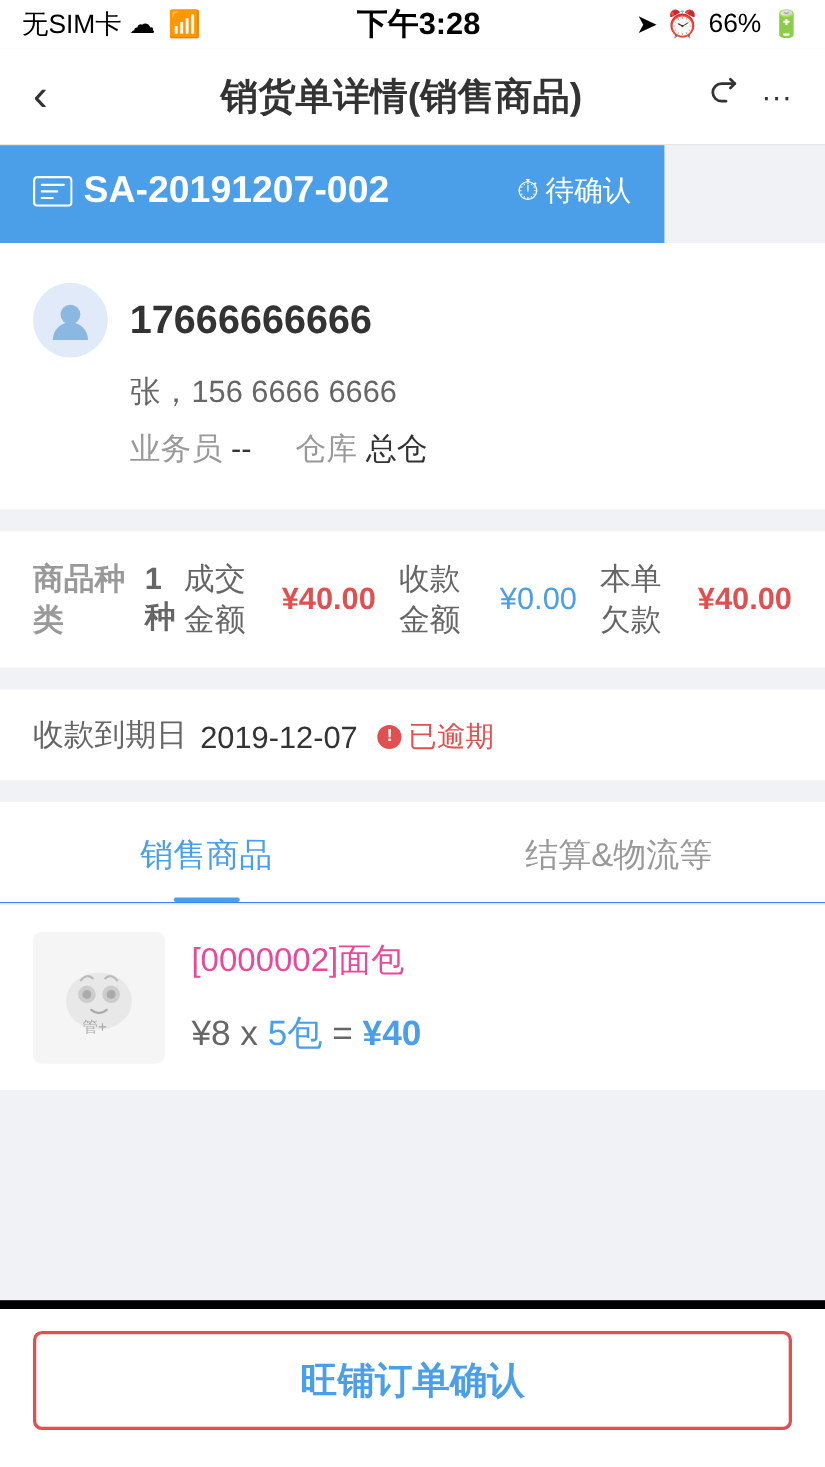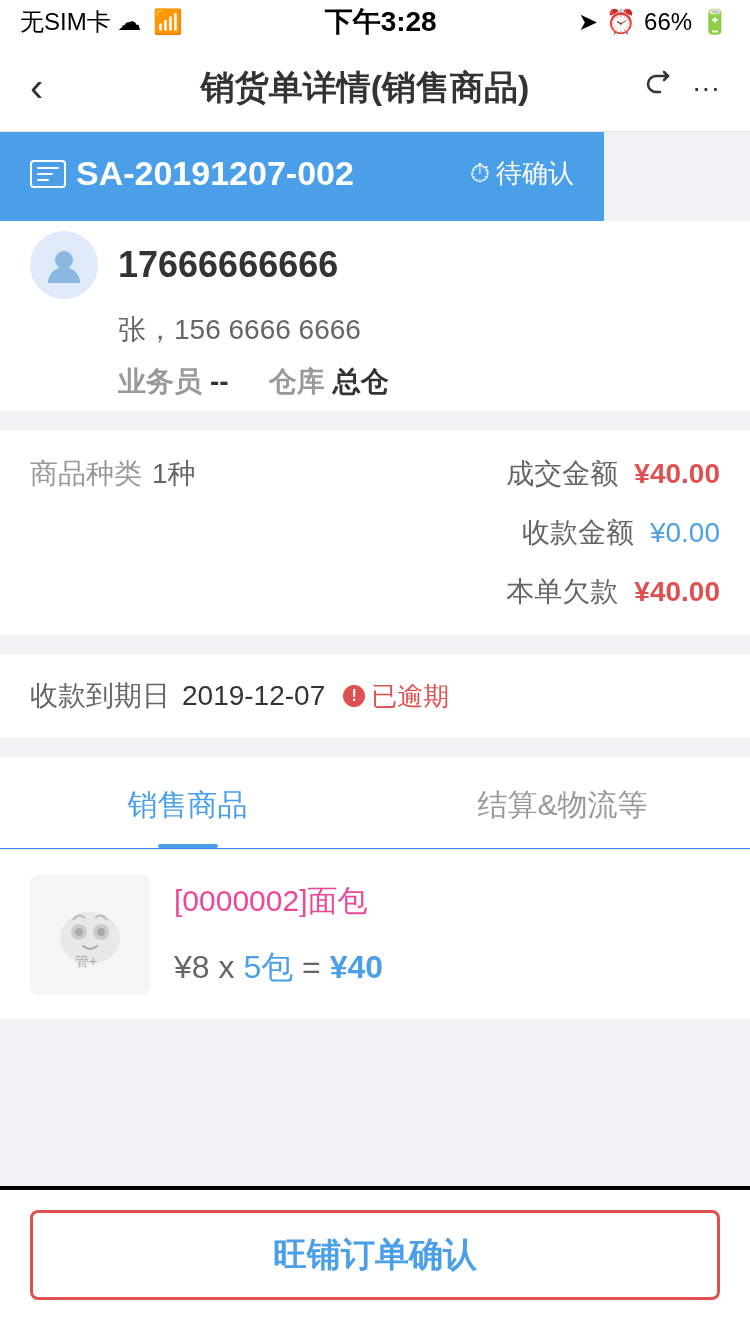--- a/index.html
+++ b/index.html
@@ -96,21 +96,21 @@
 
     
     .card {
       background: #fff;
       margin-bottom: 20px;
     }
 
     
     .customer-section {
       background: #fff;
-      padding: 10px 30px;
+      padding: 36px 30px;
       margin-bottom: 20px;
     }
     .customer-row {
       display: flex;
       align-items: center;
       gap: 20px;
       margin-bottom: 12px;
     }
     .avatar {
       width: 68px;
@@ -131,21 +131,20 @@
       font-size: 28px;
       color: #666;
       margin-left: 88px;
       margin-bottom: 14px;
     }
     .customer-meta {
       display: flex;
       align-items: center;
       gap: 0;
       margin-left: 88px;
-      font-weight: bold;
     }
     .meta-item {
       font-size: 28px;
       color: #666;
       margin-right: 40px;
       display: flex;
       align-items: center;
       gap: 8px;
     }
     .meta-label { color: #999; }
@@ -164,44 +163,45 @@
       display: flex;
       flex-direction: column;
       gap: 8px;
     }
     .summary-row {
       font-size: 28px;
       color: #666;
       display: flex;
       align-items: center;
       gap: 10px;
+      font-weight: bold;
     }
     .summary-right {
       display: flex;
-      flex-direction: column;
+      flex-direction: row;
       align-items: flex-end;
       gap: 21px;
     }
     .amount-row {
       display: flex;
       align-items: center;
       gap: 16px;
       font-size: 28px;
     }
     .amount-label { color: #666; }
     .amount-value-red { color: #e05050; font-weight: 600; }
     .amount-value-blue { color: #4a9fe8; }
 
     
     .due-section {
       background: #fff;
       padding: 22px 30px;
       margin-bottom: 20px;
       display: flex;
-      align-items: center;
+      align-items: flex-end;
       gap: 12px;
       font-size: 28px;
       color: #666;
     }
     .due-label { color: #666; }
     .due-date { color: #333; margin-right: 6px; }
     .overdue-badge {
       display: flex;
       align-items: center;
       gap: 6px;
@@ -298,21 +298,21 @@
     }
 
     
     .bottom-bar {
       position: fixed;
       bottom: 0;
       left: 0;
       width: 750px;
       background: #fff;
       padding: 20px 30px 34px;
-      border-top: 4px solid #000000;
+      border-top: 8px solid #000000;
     }
     .confirm-btn {
       width: 100%;
       height: 90px;
       background: #fff;
       border: 3px solid #e05050;
       border-radius: 8px;
       font-size: 34px;
       color: #4a9fe8;
       font-weight: 600;

